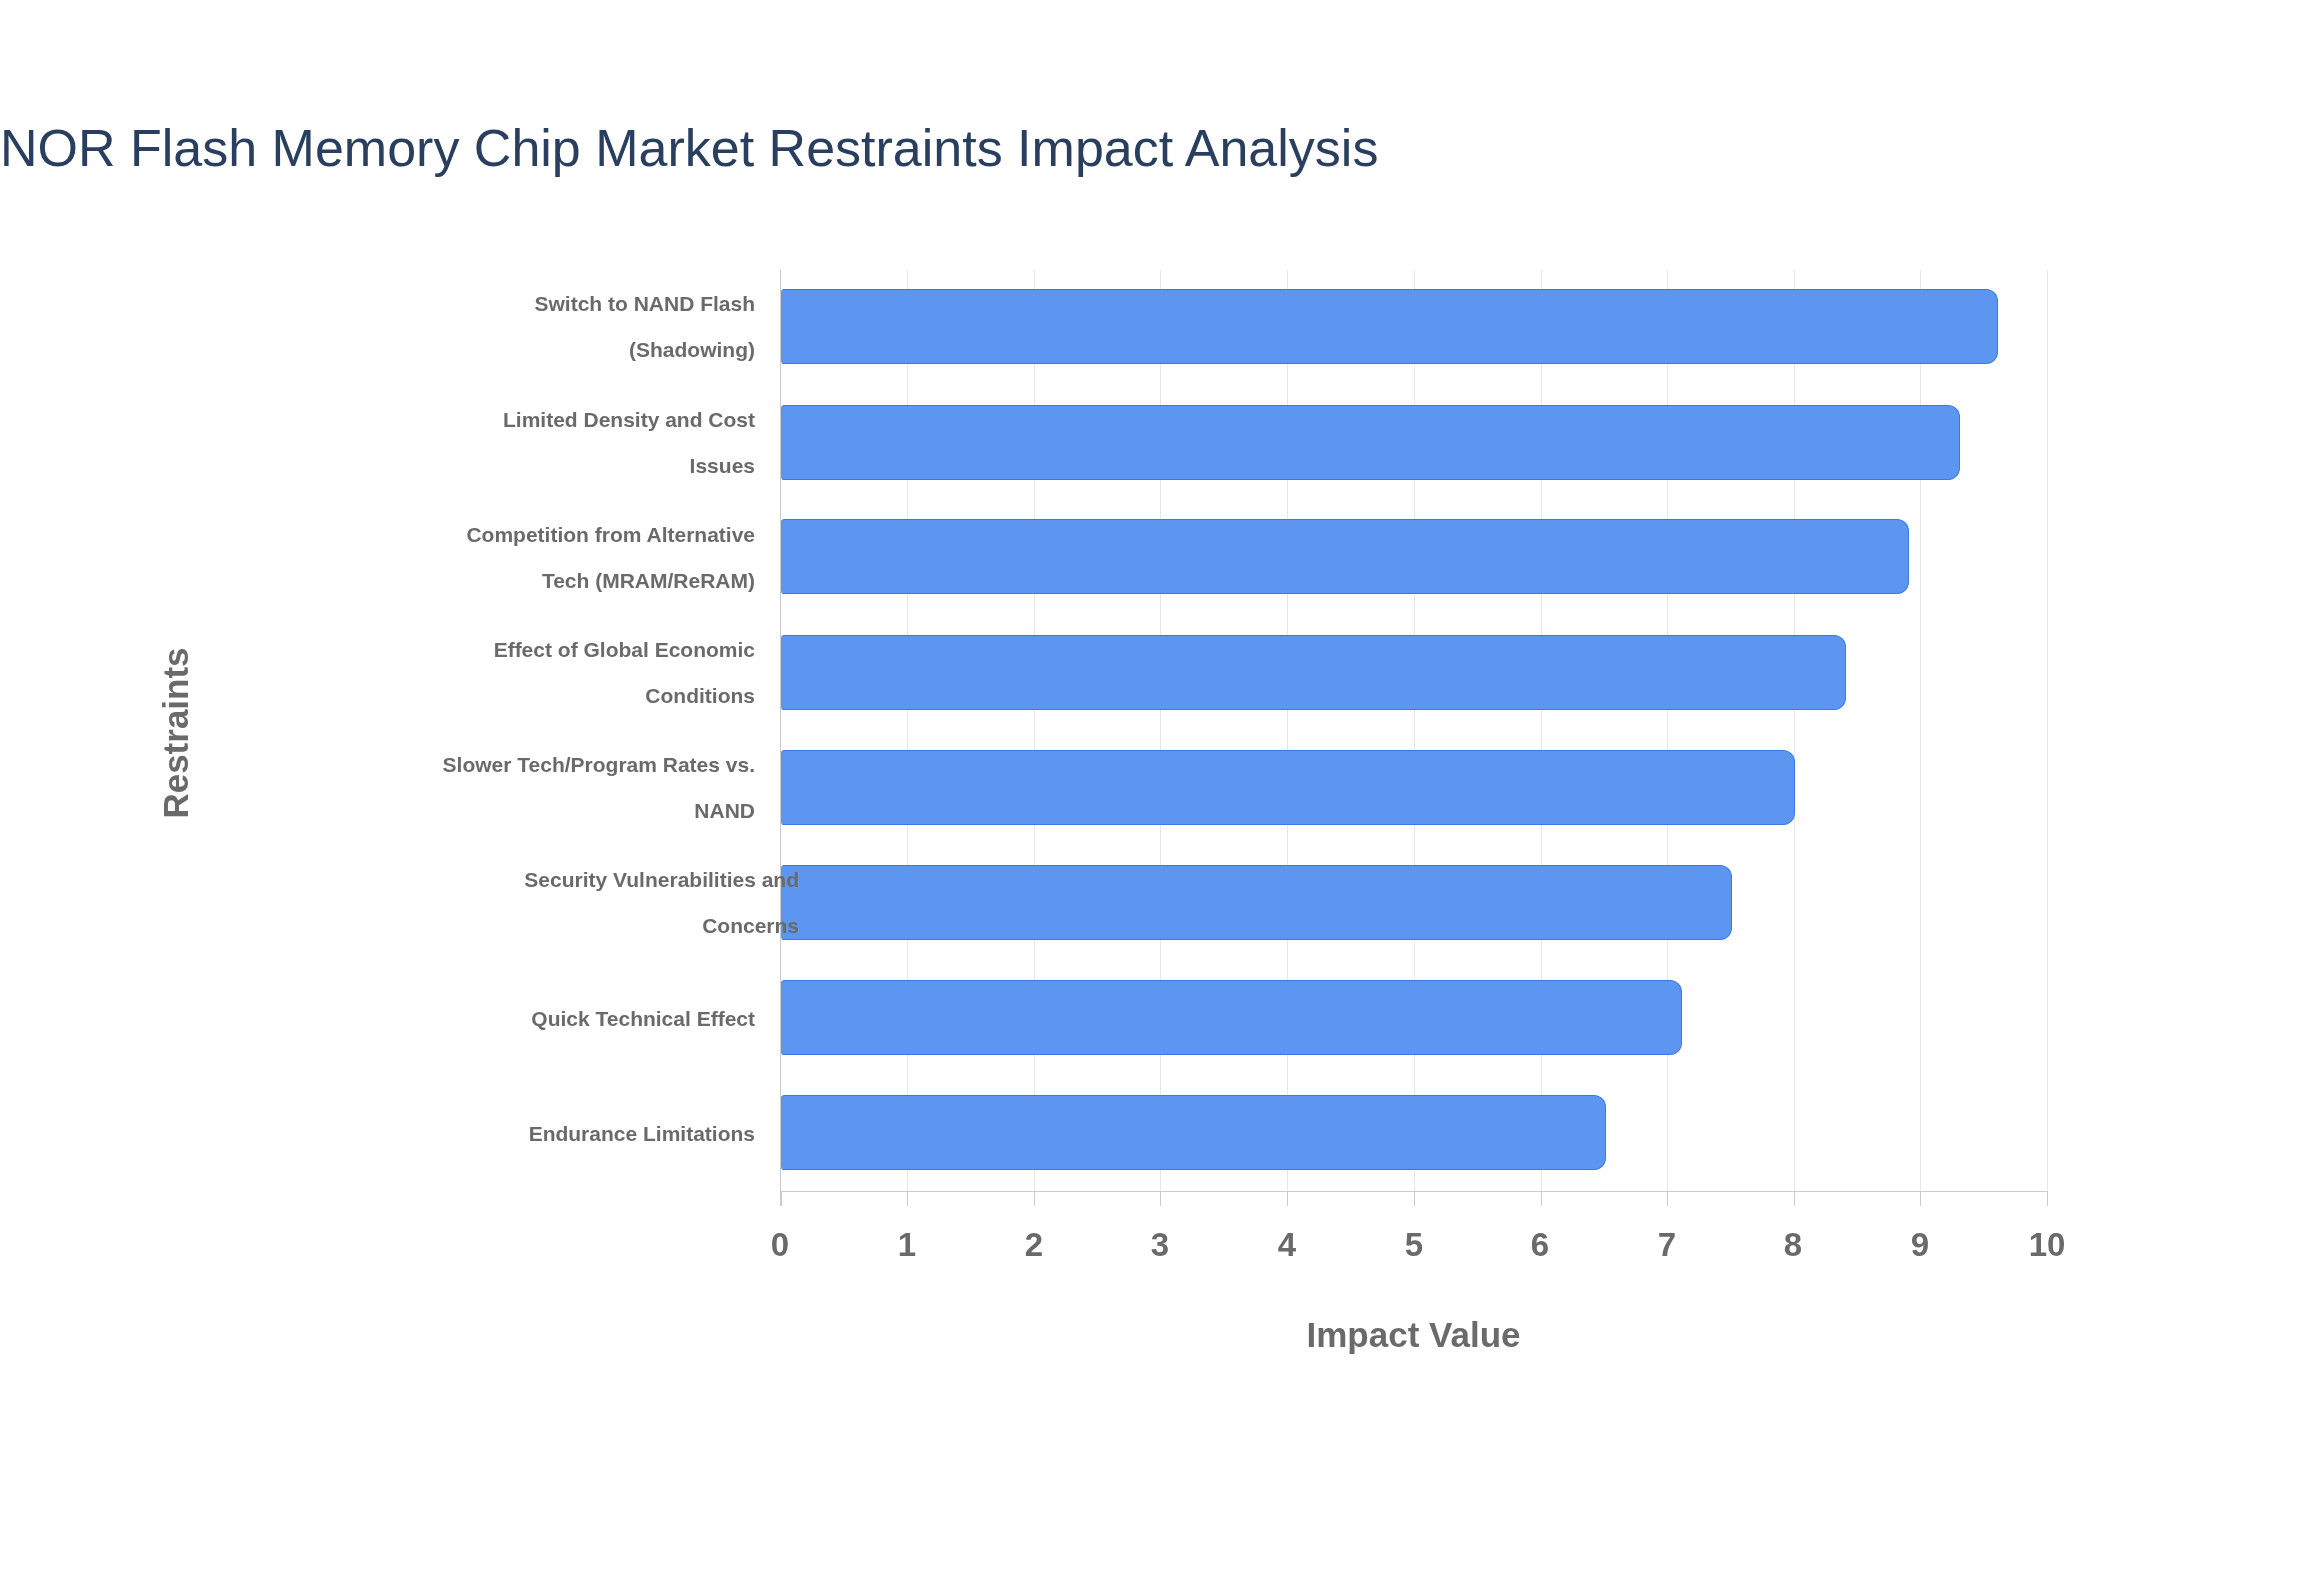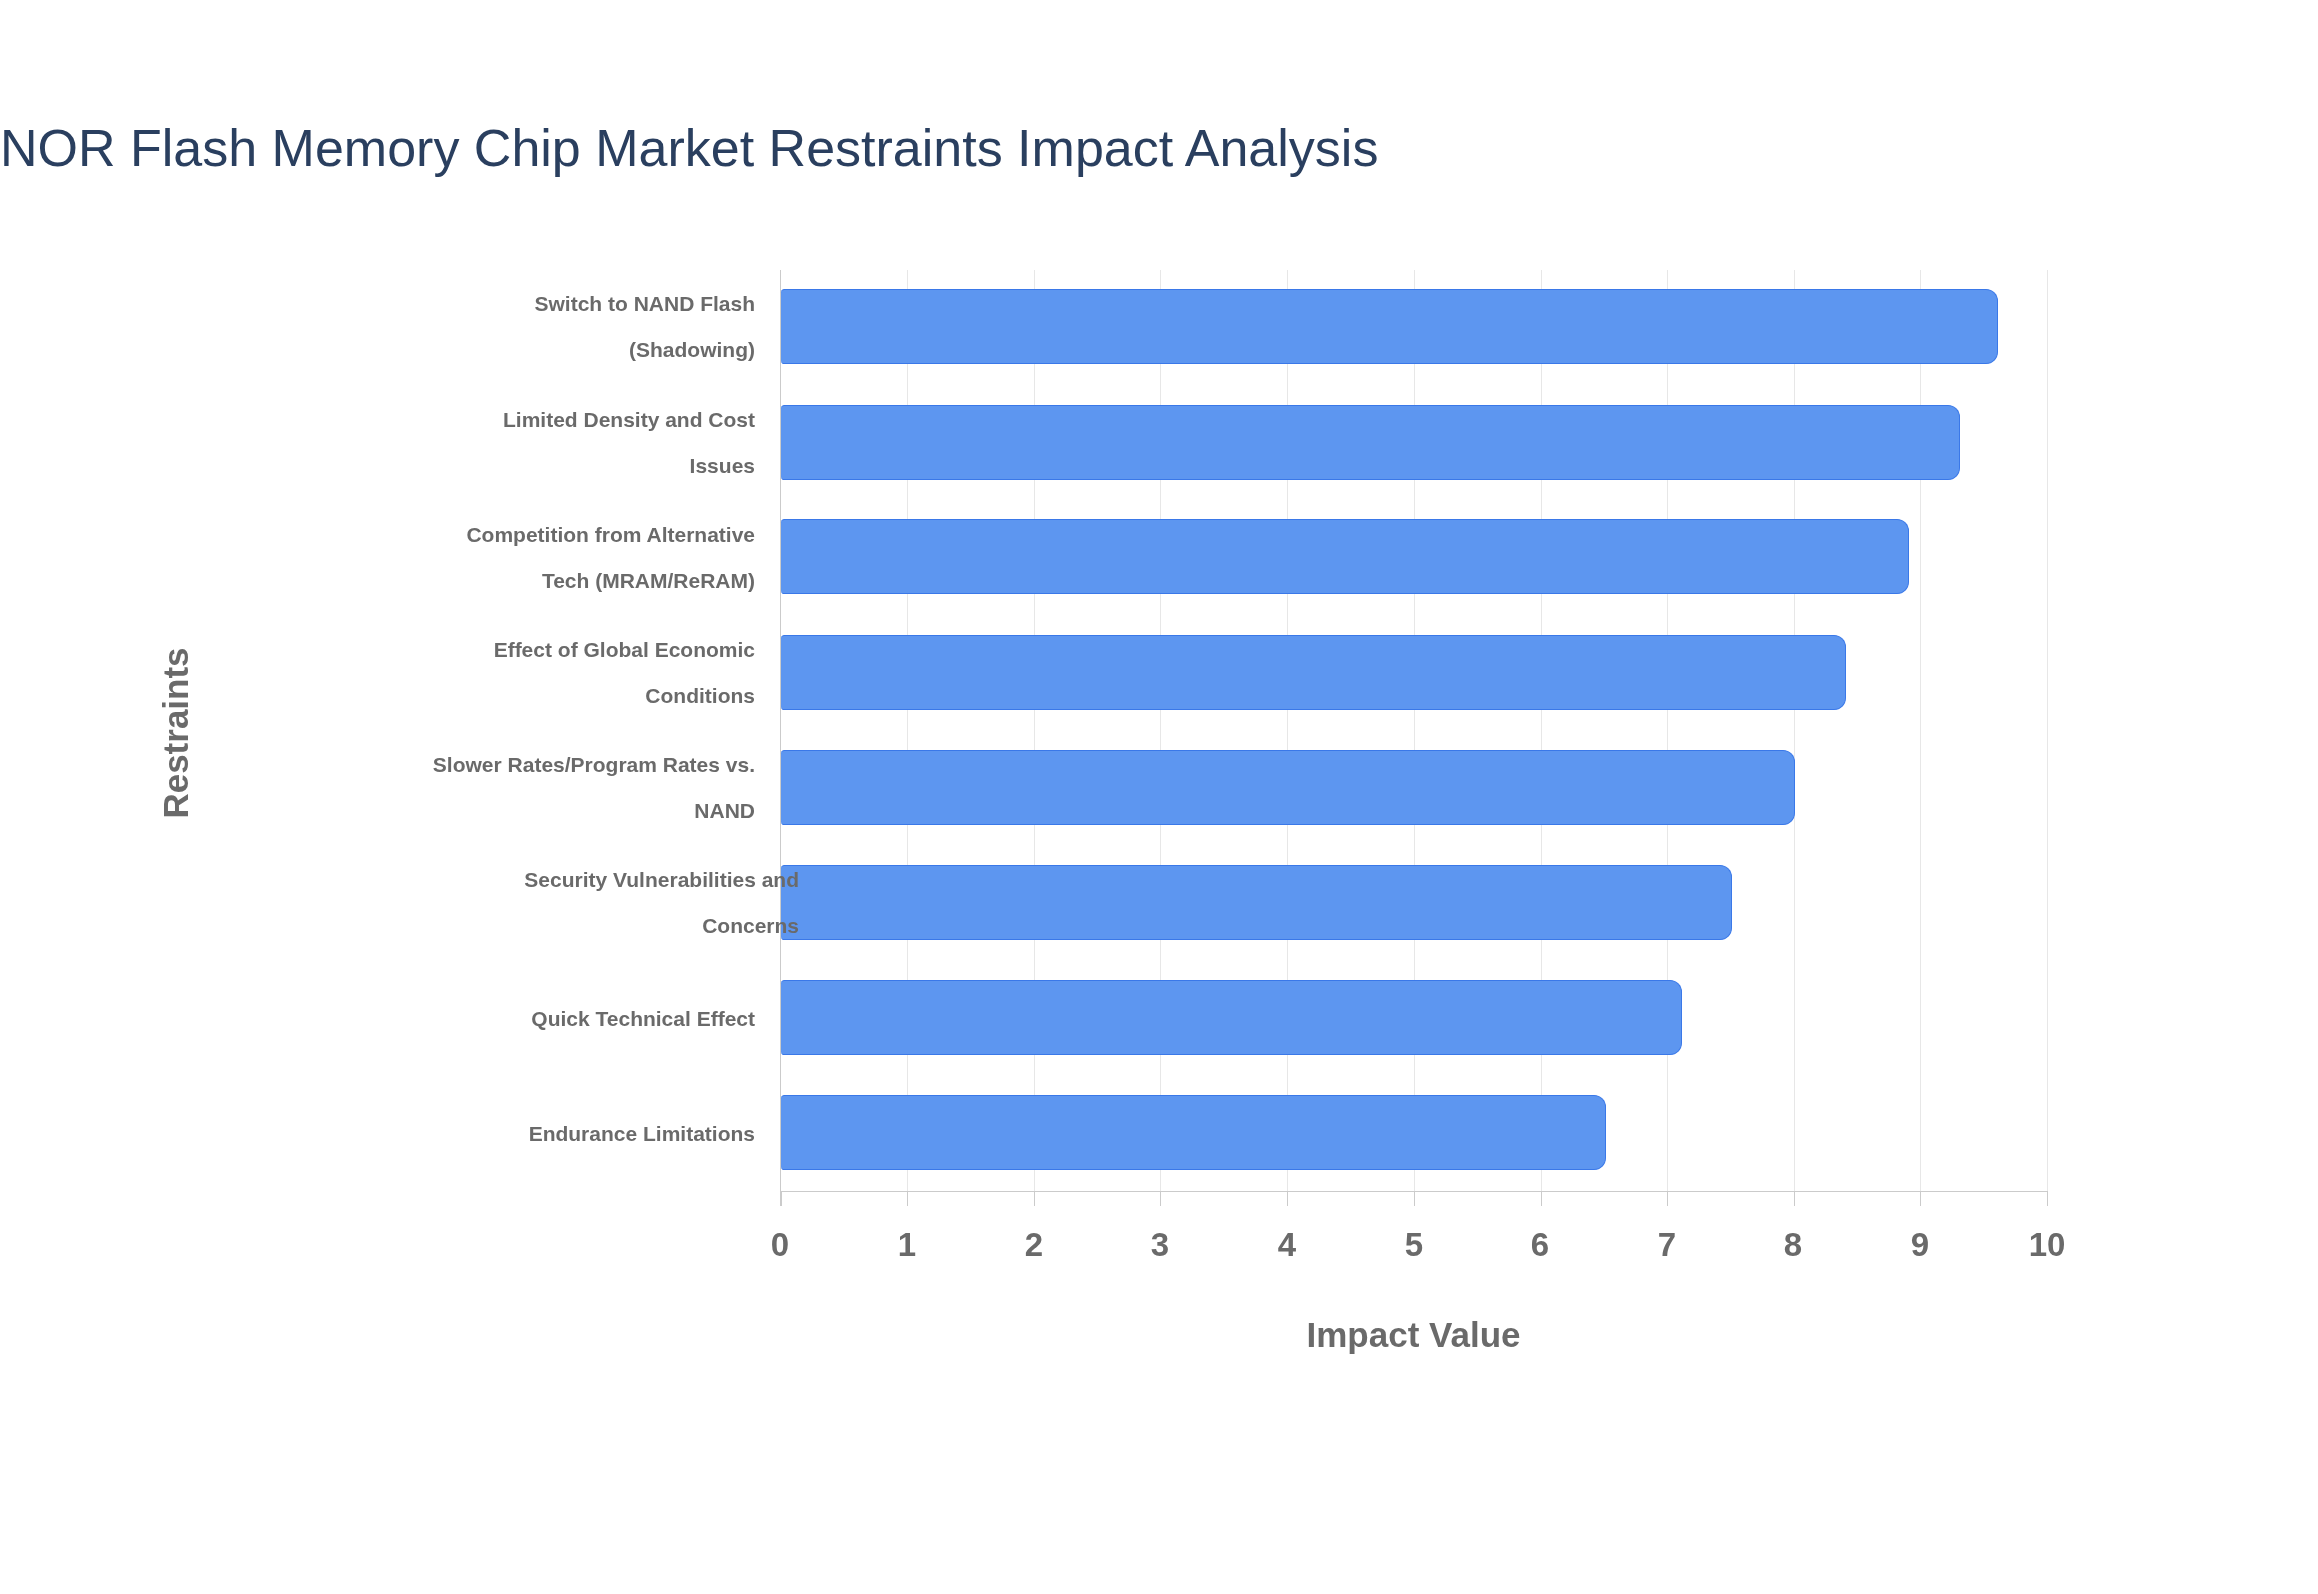--- a/index.html
+++ b/index.html
@@ -155,21 +155,21 @@
 
   <div id="ylabel-layer">
       <div class="cat-label" style="top: 327px;">Switch to NAND Flash
 (Shadowing)</div>
       <div class="cat-label" style="top: 443px;">Limited Density and Cost
 Issues</div>
       <div class="cat-label" style="top: 558px;">Competition from Alternative
 Tech (MRAM/ReRAM)</div>
       <div class="cat-label" style="top: 673px;">Effect of Global Economic
 Conditions</div>
-      <div class="cat-label" style="top: 788px;">Slower Rates/Program Rates vs.
+      <div class="cat-label" style="top: 788px;">Slower Tech/Program Rates vs.
 NAND</div>
       <div class="cat-label" style="top: 903px; padding-left: 44px;">Security Vulnerabilities and
 Concerns</div>
       <div class="cat-label" style="top: 1019px;">Quick Technical Effect</div>
       <div class="cat-label" style="top: 1134px;">Endurance Limitations</div>
     </div>
   <div id="xtick-layer">
       <div class="x-tick-label" style="left: 780px;">0</div>
       <div class="x-tick-label" style="left: 907px;">1</div>
       <div class="x-tick-label" style="left: 1034px;">2</div>

